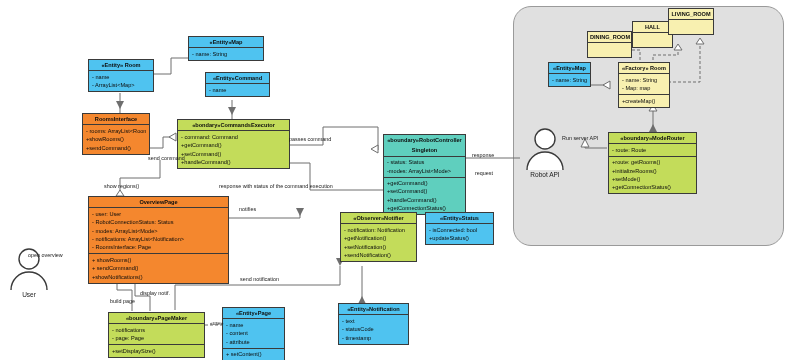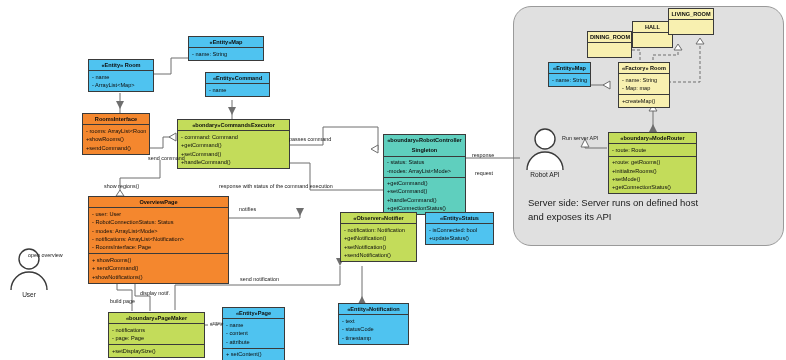--- a/index.html
+++ b/index.html
@@ -82,21 +82,20 @@
     left: 50%;
     transform: translateX(-50%);
   }
 </style>
 </head>
 <body>
 
 <div id="canvas">
 
   <div class="server-panel" style="left:513px; top:6px; width:271px; height:240px;"></div>
-  <div class="server-note" style="left:528px; top:196px;">Server side: Server runs on defined host and exposes its API</div>
 
   <svg class="tri-svg" style="left:0; top:0; width:786px; height:360px;" viewBox="0 0 786 360">
     <defs></defs>
     <g stroke="#6e6e6e" stroke-width="1" fill="none">
 
       <path d="M188,58 L171,58 L171,74 L153,74"></path>
 
       <path d="M120,93 L120,113"></path>
 
       <path d="M232,100 L232,119"></path>

